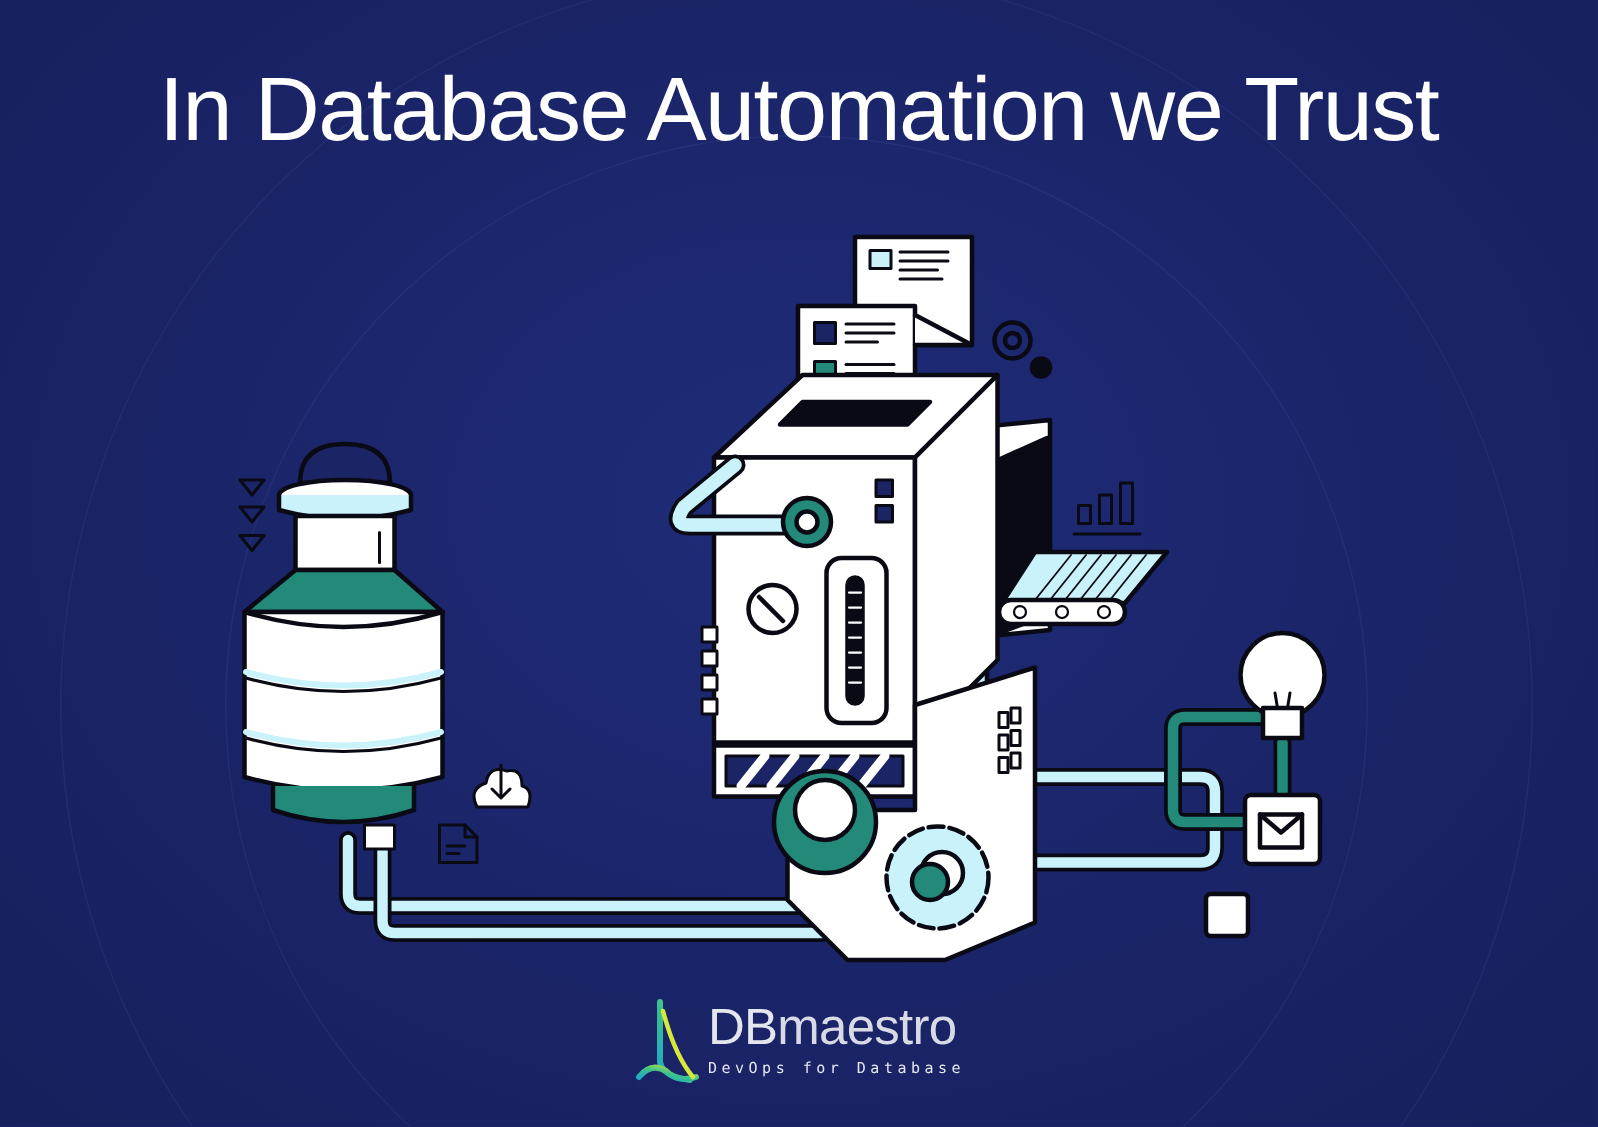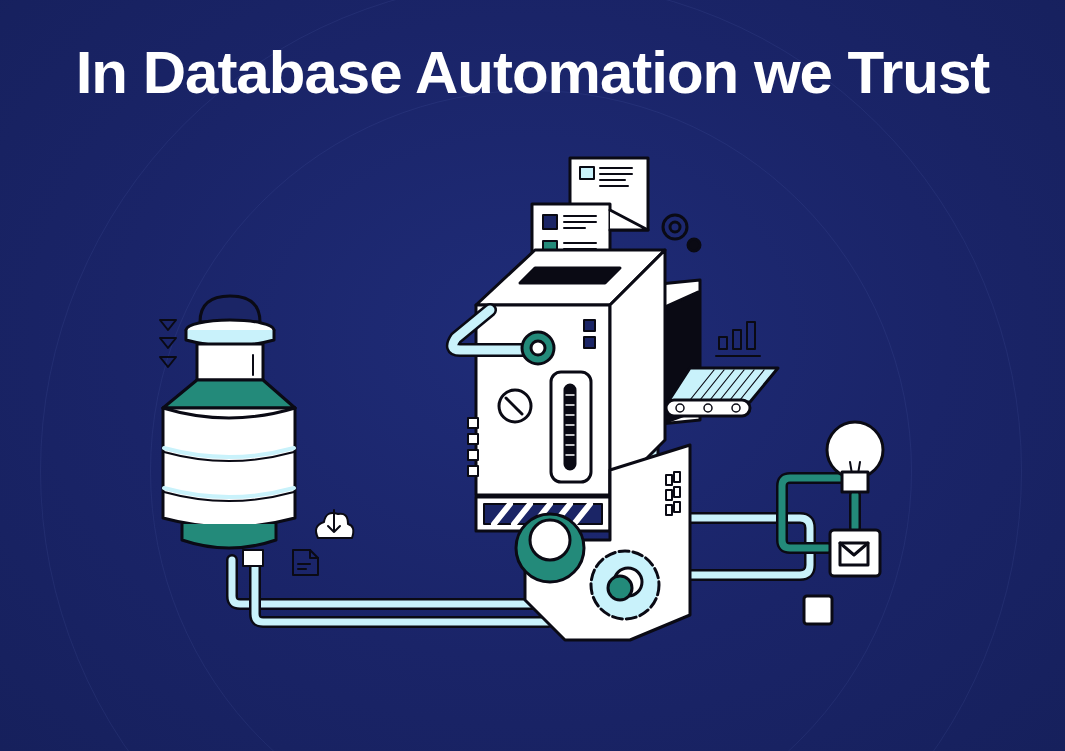--- a/index.html
+++ b/index.html
@@ -1,19 +1,19 @@
 <!DOCTYPE html>
 <html><head>
 <meta charset="utf-8">
 <style>
   html,body{margin:0;padding:0;}
   body{width:1065px;height:751px;overflow:hidden;background:#1a2468;font-family:"Liberation Sans",sans-serif;}
   .stage{position:relative;width:1065px;height:751px;background:radial-gradient(ellipse at 50% 45%,#1f2c78 0%,#1a2468 55%,#16205c 100%);overflow:hidden;}
   .bgring{position:absolute;border:1px solid rgba(120,140,220,0.10);border-radius:50%;}
-  .title{position:absolute;left:0;top:38px;width:1065px;text-align:center;color:#ffffff;font-size:60px;font-weight:700;letter-spacing:-1px;}
+  .title{position:absolute;left:0;top:38px;width:1065px;text-align:center;color:#ffffff;font-size:60px;font-weight:400;letter-spacing:-1px;}
   svg.art{position:absolute;left:0;top:0;}
   .logo{position:absolute;left:420px;top:660px;width:240px;height:70px;}
   .logo-name{position:absolute;left:52px;top:6px;color:#d8dbe6;font-size:34px;letter-spacing:-0.5px;}
   .logo-name b{font-weight:400;color:#e4e6ee;}
   .logo-tag{position:absolute;left:52px;top:47px;color:#e6e8f0;font-size:10px;letter-spacing:3px;font-family:"DejaVu Sans Mono",monospace;}
 </style>
 </head>
 <body>
 
 <div class="stage">
@@ -209,13 +209,29 @@
       <rect x="830" y="530" width="50" height="46" rx="4" fill="#ffffff"></rect>
       <rect x="840" y="543" width="28" height="22" fill="#ffffff"></rect>
       <path d="M840 543 L854 555 L868 543" fill="none"></path>
     </g>
 
     <g>
       <rect x="804" y="596" width="28" height="28" rx="3" fill="#ffffff"></rect>
     </g>
   </svg>
 
+  <div class="logo">
+    <svg width="50" height="64" viewBox="0 0 50 64" style="position:absolute;left:0;top:4px;">
+      <defs>
+        <linearGradient id="lg" x1="0" y1="1" x2="1" y2="0">
+          <stop offset="0" stop-color="#1fa7c9"></stop>
+            <stop offset="0.5" stop-color="#3cc28a"></stop>
+            <stop offset="1" stop-color="#d6e83a"></stop>
+        </linearGradient>
+      </defs>
+      <path d="M20 4 L20 44 Q22 54 40 56" fill="none" stroke="url(#lg)" stroke-width="4" stroke-linecap="round"></path>
+      <path d="M6 54 Q14 44 24 50 Q32 58 44 54" fill="none" stroke="url(#lg)" stroke-width="4" stroke-linecap="round"></path>
+      <path d="M22 10 Q30 40 42 54" fill="none" stroke="#d6e83a" stroke-width="3" stroke-linecap="round"></path>
+    </svg>
+    <div class="logo-name"><b>DB</b><span>maestro</span></div>
+    <div class="logo-tag">DevOps for Database</div>
+  </div>
 </div>
 
 </body></html>

